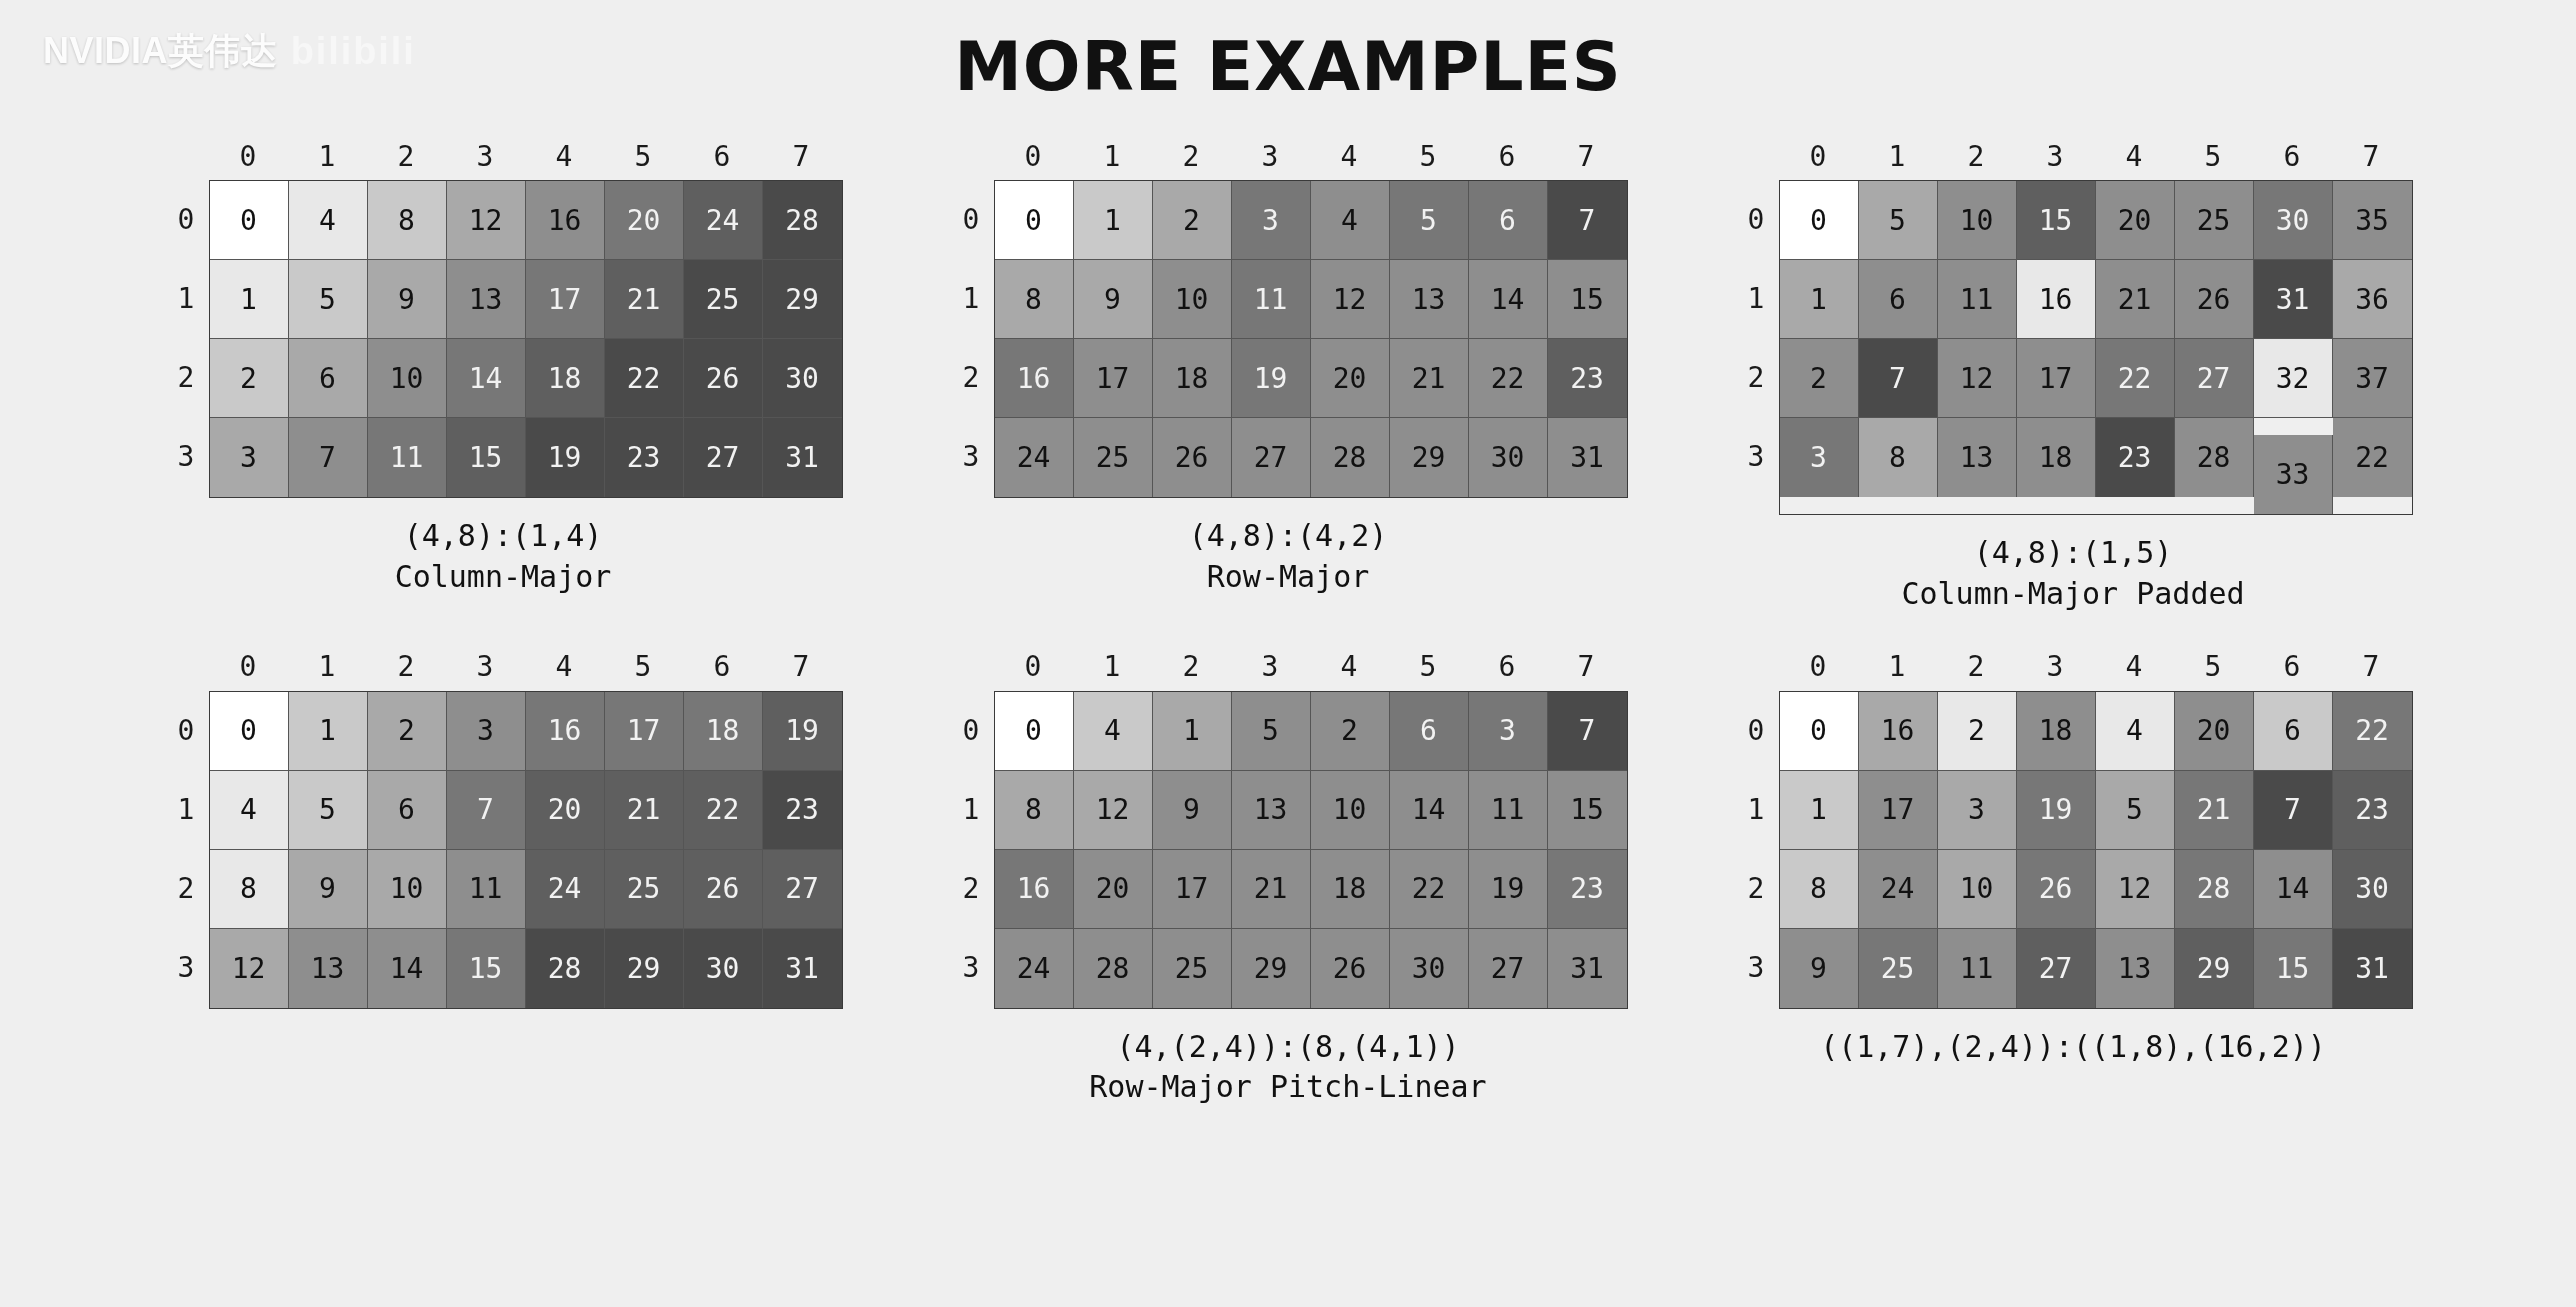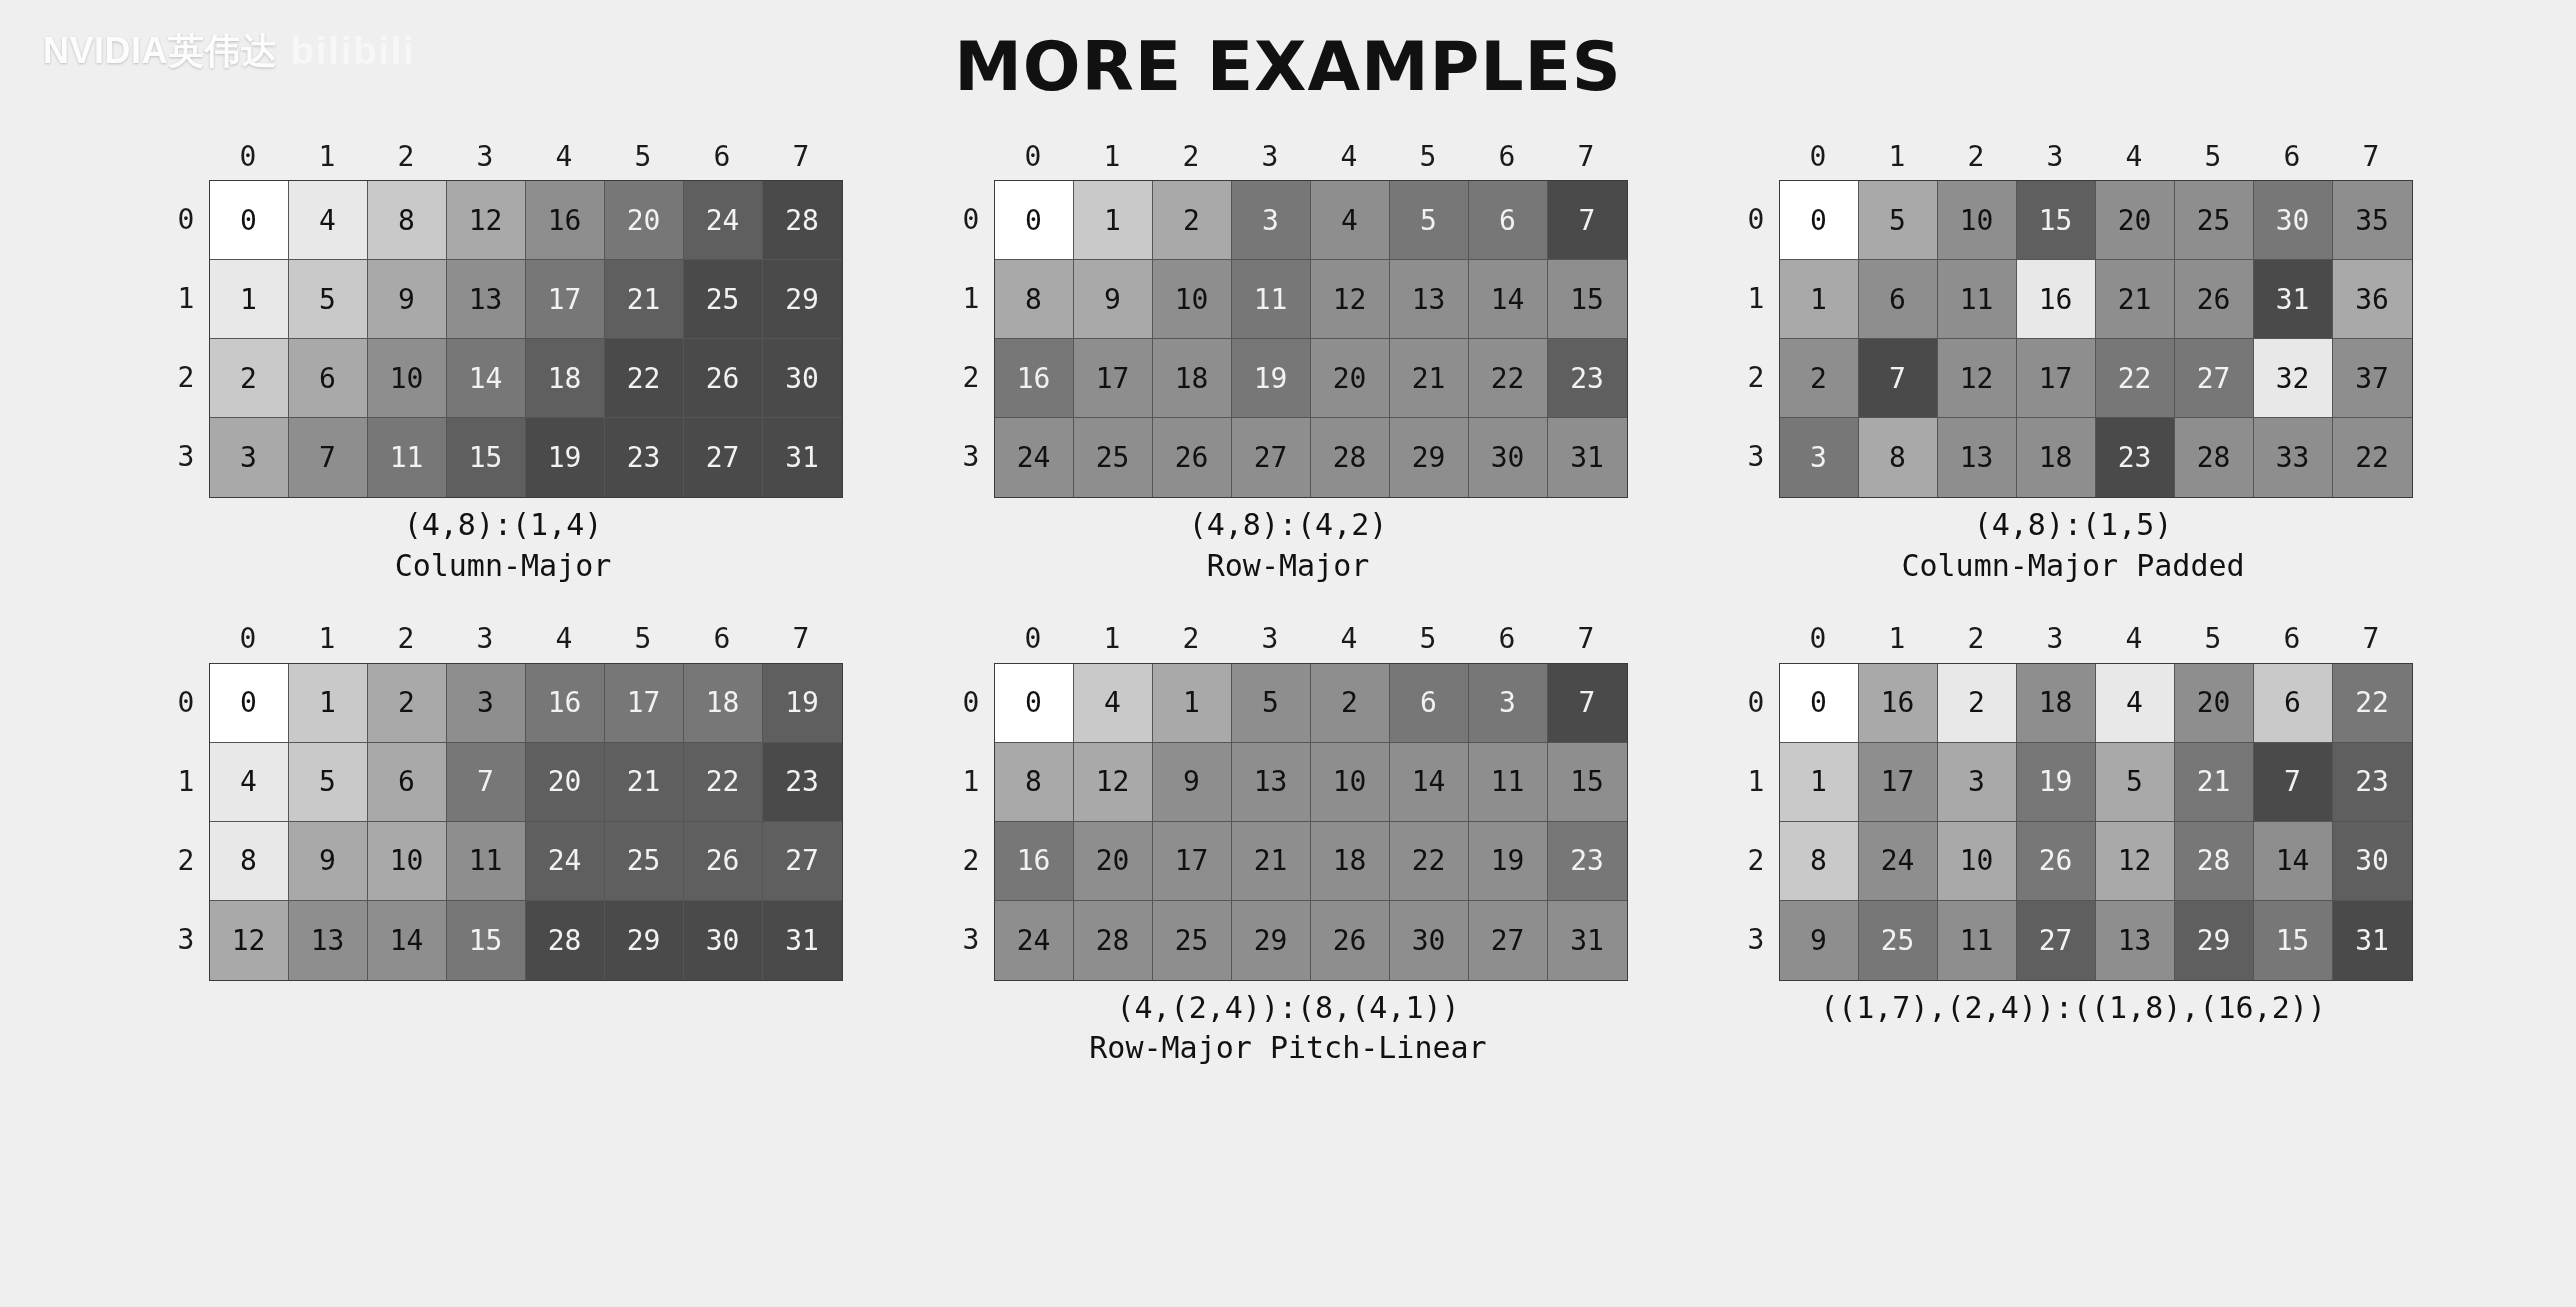--- a/index.html
+++ b/index.html
@@ -117,21 +117,21 @@
     display: flex;
     align-items: center;
     justify-content: center;
     font-family: "DejaVu Sans Mono", monospace;
     font-size: 28px;
     color: #121212;
   }
   .cell-row:last-child .cell { border-bottom: none; }
   .cell-row .cell:last-child { border-right: none; }
   .caption {
-    margin-top: 7px;
+    margin-top: 18px;
     text-align: center;
     font-family: "DejaVu Sans Mono", monospace;
     font-size: 30px;
     color: #111111;
     line-height: 1.35;
     white-space: pre;
   }
   .caption .line2 { display: block; }
 </style>
 </head>
@@ -326,21 +326,21 @@
                 <div class="cell" style="background: rgb(232, 232, 232); color: rgb(17, 17, 17);">32</div>
                 <div class="cell" style="background: rgb(142, 142, 142); color: rgb(17, 17, 17); text-align: center;">37</div>
               </div>
               <div class="cell-row">
                 <div class="cell" style="background: rgb(119, 119, 119); color: rgb(242, 242, 242);">3</div>
                 <div class="cell" style="background: rgb(169, 169, 169); color: rgb(17, 17, 17);">8</div>
                 <div class="cell" style="background: rgb(142, 142, 142); color: rgb(17, 17, 17);">13</div>
                 <div class="cell" style="background: rgb(142, 142, 142); color: rgb(17, 17, 17);">18</div>
                 <div class="cell" style="background: rgb(74, 74, 74); color: rgb(242, 242, 242);">23</div>
                 <div class="cell" style="background: rgb(142, 142, 142); color: rgb(17, 17, 17);">28</div>
-                <div class="cell" style="background: rgb(142, 142, 142); color: rgb(17, 17, 17);">33</div>
+                <div class="cell" style="background: rgb(142, 142, 142); color: rgb(17, 17, 17); margin-top: 17px;">33</div>
                 <div class="cell" style="background: rgb(142, 142, 142); color: rgb(17, 17, 17);">22</div>
               </div>
             </div>
           </div>
         </div>
         <div class="caption"><span class="line1">(4,8):(1,5)</span><span class="line2">Column-Major Padded</span></div>
       </div>
     </div>
     <div class="row-of-figs">
       <div class="figure">

